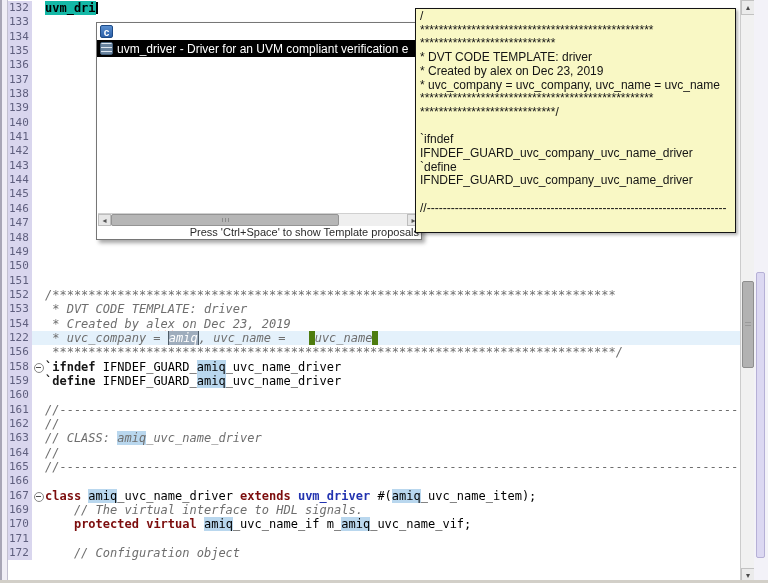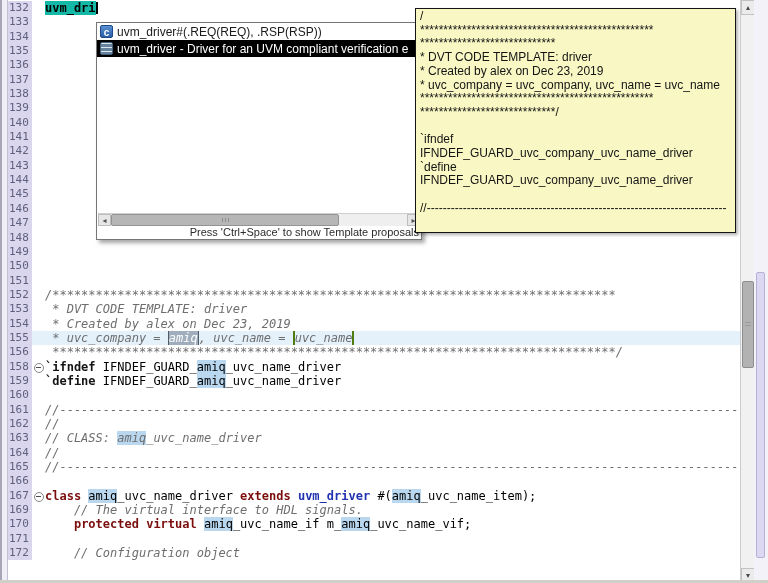--- a/index.html
+++ b/index.html
@@ -18,21 +18,21 @@
         border:1px solid #878787;border-radius:50%;background:#fff;}
   .fold.has::after{content:"";position:absolute;left:4px;top:7.5px;width:5px;height:1px;background:#4c4c4c;}
   .codetext{flex:1;overflow:hidden;}
   .s-plain{color:#000;}
   .s-comment{color:#6e6e6e;font-style:italic;}
   .s-kw{color:#7c0d0d;font-weight:bold;}
   .s-type{color:#2233b0;font-weight:bold;text-align:right;}
   .s-pre{color:#141414;font-weight:bold;}
   .s-hl{background:#b9d7ee;}
   .s-selvar{background:#9fadbd;color:#ffffff;border:1px solid #4e5b66;font-style:italic;}
-  .s-framevar{border:2px solid #4d7c0f;}
+  .s-framevar{border:6px solid #4d7c0f;margin-left:16px;}
   .s-insert{background:#14b8a6;font-weight:bold;}
   .s-err{text-decoration:underline;text-decoration-style:wavy;text-decoration-color:#d4502a;
          text-decoration-thickness:1px;text-underline-offset:2px;}
   .caret{display:inline-block;width:2px;height:12px;background:#000;vertical-align:-2px;}
   
   #markerbar{position:absolute;left:0;top:0;width:8px;height:583px;background:#f0eef6;
              border-left:2px solid #a8a6b6;border-right:1px solid #c2c0d0;z-index:3;}
   
   #vscroll{position:absolute;right:14px;top:0;width:14px;height:583px;background:#f1f1f1;
            border-left:1px solid #cccccc;z-index:30;}
@@ -101,21 +101,21 @@
       <div class="line"><span class="lnum">145</span><span class="rest"><span class="fold"></span><span class="codetext"></span></span></div>
       <div class="line"><span class="lnum">146</span><span class="rest"><span class="fold"></span><span class="codetext"></span></span></div>
       <div class="line"><span class="lnum">147</span><span class="rest"><span class="fold"></span><span class="codetext"></span></span></div>
       <div class="line"><span class="lnum">148</span><span class="rest"><span class="fold"></span><span class="codetext"></span></span></div>
       <div class="line"><span class="lnum">149</span><span class="rest"><span class="fold"></span><span class="codetext"></span></span></div>
       <div class="line"><span class="lnum">150</span><span class="rest"><span class="fold"></span><span class="codetext"></span></span></div>
       <div class="line"><span class="lnum">151</span><span class="rest"><span class="fold"></span><span class="codetext"></span></span></div>
       <div class="line"><span class="lnum">152</span><span class="rest"><span class="fold"></span><span class="codetext"><span class="s-comment">/******************************************************************************</span></span></span></div>
       <div class="line"><span class="lnum">153</span><span class="rest"><span class="fold"></span><span class="codetext"><span class="s-comment"> * DVT CODE TEMPLATE: driver</span></span></span></div>
       <div class="line"><span class="lnum">154</span><span class="rest"><span class="fold"></span><span class="codetext"><span class="s-comment"> * Created by </span><span class="s-comment s-err">alex</span><span class="s-comment"> on Dec 23, 2019</span></span></span></div>
-      <div class="line cur"><span class="lnum">155</span><span class="rest"><span class="fold"></span><span class="codetext"><span class="s-comment"> * uvc_company = </span><span class="s-selvar">amiq</span><span class="s-comment">, uvc_name = </span><span class="s-comment s-framevar">uvc_name</span></span></span></div>
+      <div class="line cur"><span class="lnum">122</span><span class="rest"><span class="fold"></span><span class="codetext"><span class="s-comment"> * uvc_company = </span><span class="s-selvar">amiq</span><span class="s-comment">, uvc_name = </span><span class="s-comment s-framevar">uvc_name</span></span></span></div>
       <div class="line"><span class="lnum">156</span><span class="rest"><span class="fold"></span><span class="codetext"><span class="s-comment"> ******************************************************************************/</span></span></span></div>
       <div class="line"><span class="lnum">158</span><span class="rest"><span class="fold has"></span><span class="codetext"><span class="s-pre">`ifndef</span><span class="s-plain"> IFNDEF_GUARD_</span><span class="s-hl">amiq</span><span class="s-plain">_uvc_name_driver</span></span></span></div>
       <div class="line"><span class="lnum">159</span><span class="rest"><span class="fold"></span><span class="codetext"><span class="s-pre">`define</span><span class="s-plain"> IFNDEF_GUARD_</span><span class="s-hl">amiq</span><span class="s-plain">_uvc_name_driver</span></span></span></div>
       <div class="line"><span class="lnum">160</span><span class="rest"><span class="fold"></span><span class="codetext"></span></span></div>
       <div class="line"><span class="lnum">161</span><span class="rest"><span class="fold"></span><span class="codetext"><span class="s-comment">//-------------------------------------------------------------------------------------------------</span></span></span></div>
       <div class="line"><span class="lnum">162</span><span class="rest"><span class="fold"></span><span class="codetext"><span class="s-comment">//</span></span></span></div>
       <div class="line"><span class="lnum">163</span><span class="rest"><span class="fold"></span><span class="codetext"><span class="s-comment">// CLASS: </span><span class="s-comment s-hl">amiq</span><span class="s-comment">_uvc_name_driver</span></span></span></div>
       <div class="line"><span class="lnum">164</span><span class="rest"><span class="fold"></span><span class="codetext"><span class="s-comment">//</span></span></span></div>
       <div class="line"><span class="lnum">165</span><span class="rest"><span class="fold"></span><span class="codetext"><span class="s-comment">//-------------------------------------------------------------------------------------------------</span></span></span></div>
       <div class="line"><span class="lnum">166</span><span class="rest"><span class="fold"></span><span class="codetext"></span></span></div>
@@ -123,21 +123,20 @@
       <div class="line"><span class="lnum">169</span><span class="rest"><span class="fold"></span><span class="codetext"><span class="s-comment">    // The virtual interface to HDL signals.</span></span></span></div>
       <div class="line"><span class="lnum">170</span><span class="rest"><span class="fold"></span><span class="codetext"><span class="s-plain">    </span><span class="s-kw">protected virtual</span><span class="s-plain"> </span><span class="s-hl">amiq</span><span class="s-plain">_uvc_name_if m_</span><span class="s-hl">amiq</span><span class="s-plain">_uvc_name_vif;</span></span></span></div>
       <div class="line"><span class="lnum">171</span><span class="rest"><span class="fold"></span><span class="codetext"></span></span></div>
       <div class="line"><span class="lnum">172</span><span class="rest"><span class="fold"></span><span class="codetext"><span class="s-comment">    // Configuration object</span></span></span></div>
     </div>
 
   <div id="popup">
     <div id="clist">
         <div class="citem">
           <span class="cicon class-icon">c</span>
-          <span class="clabel">uvm_driver#(.REQ(REQ), .RSP(RSP))</span>
         </div>
         <div class="citem sel">
           <span class="cicon template-icon"></span>
           <span class="clabel">uvm_driver - Driver for an UVM compliant verification e</span>
         </div>
       </div>
     <div id="hscroll">
       <div class="harrow" id="h-left">◂</div>
       <div id="hthumb"></div>
       <div class="harrow" id="h-right">▸</div>

